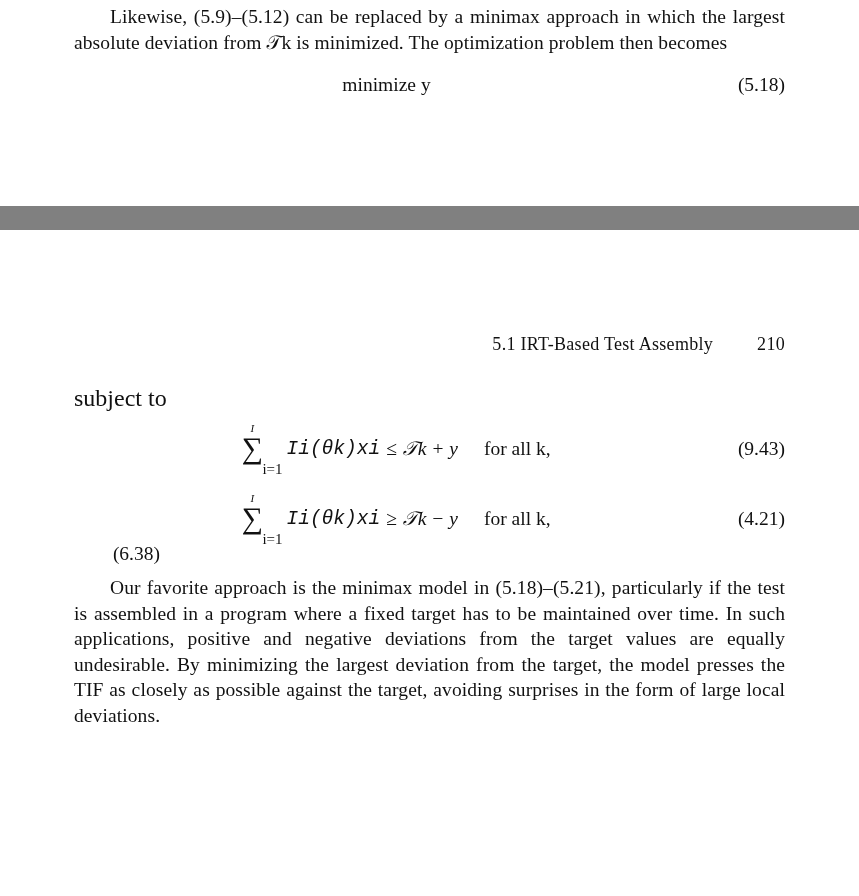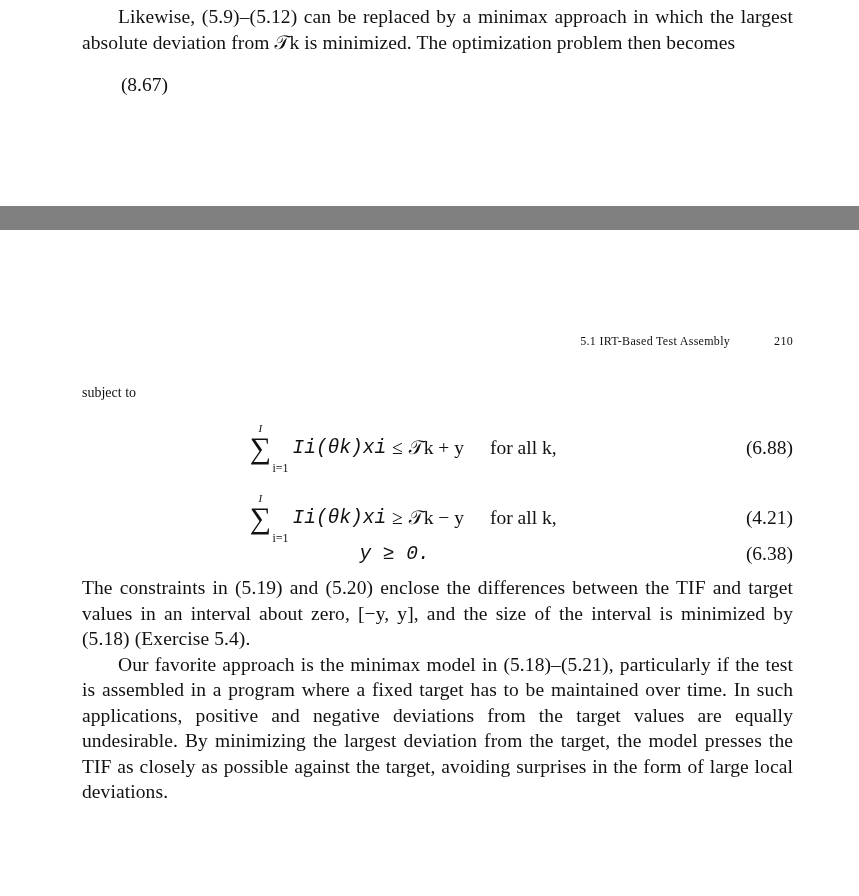--- a/index.html
+++ b/index.html
@@ -11,21 +11,21 @@
     width: 859px;
     height: 896px;
     position: relative;
     font-family: "Liberation Serif", "DejaVu Serif", serif;
     color: #111111;
     overflow: hidden;
   }
 
   .page-fragment {
     position: absolute;
-    left: 8px;
+    left: 0;
     width: 832px;
     border-radius: 10px;
   }
 
   
   #fragment-top { top: 0; height: 206px; }
   
   .scan-separator {
     position: absolute;
     left: 0;
@@ -54,21 +54,21 @@
   }
   p.body-text.indented { text-indent: 36px; }
   p.body-text.noindent { text-indent: 0; }
 
   
   .running-head {
     position: absolute;
     left: 74px;
     width: 711px;
     top: 104px;
-    font-size: 12px;
+    font-size: 18px;
     display: flex;
     justify-content: flex-end;
     align-items: baseline;
     letter-spacing: 0.3px;
   }
   .running-head .head-title { margin-right: 44px; }
   .running-head .folio { }
 
   
   .display-eq {
@@ -102,47 +102,53 @@
     flex-direction: column;
     align-items: center;
     justify-content: center;
     line-height: 1;
     margin-right: 4px;
     position: relative;
     top: 1px;
   }
   .sum-limit-top { font-size: 11px; font-style: italic; margin-bottom: 1px; }
   .sum-glyph { font-size: 30px; line-height: 0.88; }
-  .sum-limit-bot { font-size: 12px; margin-top: 1px; margin-left: 40px; }
+  .sum-limit-bot { font-size: 15px; margin-top: 1px; margin-left: 40px; }
 
   .mi { font-style: italic; font-family: Liberation Mono, monospace; }
   .mcal {
     font-family: "Liberation Serif", "DejaVu Serif", serif;
+    font-style: italic;
   }
   .rel { margin: 0 6px; }
   .eq-cond { margin-left: 26px; font-style: normal; }
 
   .text-line {
     position: absolute;
     left: 74px;
-    font-size: 14px;
+    font-size: 24px;
     font-family: Liberation Serif, serif;
   }
 </style>
 </head>
 <body>
 
 <div class="page-fragment" id="fragment-top">
 
   <div class="text-column" style="top: 4px;">
     <p class="body-text indented">Likewise, (5.9)–(5.12) can be replaced by a minimax approach in which the largest absolute deviation from 𝒯k is minimized. The optimization problem then becomes</p>
   </div>
 
   <div class="display-eq" style="top: 74px;">
-    <div class="eq-number">(8.67)</div>
+    <div class="eq-body">
+      <span class="eq-inner">
+        <span>minimize y</span>
+      </span>
+    </div>
+    <div class="eq-number">(5.18)</div>
   </div>
 
 </div>
 
 <div class="scan-separator"></div>
 
 <div class="page-fragment" id="fragment-bottom">
 
   <div class="running-head">
     <span class="head-title">5.1 IRT-Based Test Assembly</span>
@@ -158,47 +164,41 @@
           <span class="sum-limit-top">I</span>
           <span class="sum-glyph">∑</span>
           <span class="sum-limit-bot">i=1</span>
         </span>
         <span class="mi">Ii(θk)xi</span>
         <span class="rel">≤</span>
         <span class="mcal">𝒯k + y</span>
         <span class="eq-cond">for all k,</span>
       </span>
     </div>
-    <div class="eq-number">(6.88)</div>
+    <div class="eq-number">(9.43)</div>
   </div>
 
   <div class="display-eq" style="top: 262px;">
     <div class="eq-body">
       <span class="eq-inner">
         <span class="sum-op">
           <span class="sum-limit-top">I</span>
           <span class="sum-glyph">∑</span>
           <span class="sum-limit-bot">i=1</span>
         </span>
         <span class="mi">Ii(θk)xi</span>
         <span class="rel">≥</span>
         <span class="mcal">𝒯k − y</span>
         <span class="eq-cond">for all k,</span>
       </span>
     </div>
     <div class="eq-number">(4.21)</div>
   </div>
 
   <div class="display-eq" style="top: 313px;">
-    <div class="eq-body">
-      <span class="eq-inner mi">
-        <span>y ≥ 0.</span>
-      </span>
-    </div>
     <div class="eq-number">(6.38)</div>
   </div>
 
   <div class="text-column" style="top: 345px;">
-    <p class="body-text noindent">The constraints in (5.19) and (5.20) enclose the differences between the TIF and target values in an interval about zero, [−y, y], and the size of the interval is minimized by (5.18) (Exercise 5.4).</p>
     <p class="body-text indented">Our favorite approach is the minimax model in (5.18)–(5.21), particularly if the test is assembled in a program where a fixed target has to be maintained over time. In such applications, positive and negative deviations from the target values are equally undesirable. By minimizing the largest deviation from the target, the model presses the TIF as closely as possible against the target, avoiding surprises in the form of large local deviations.</p>
   </div>
 
 </div>
 
 </body></html>

